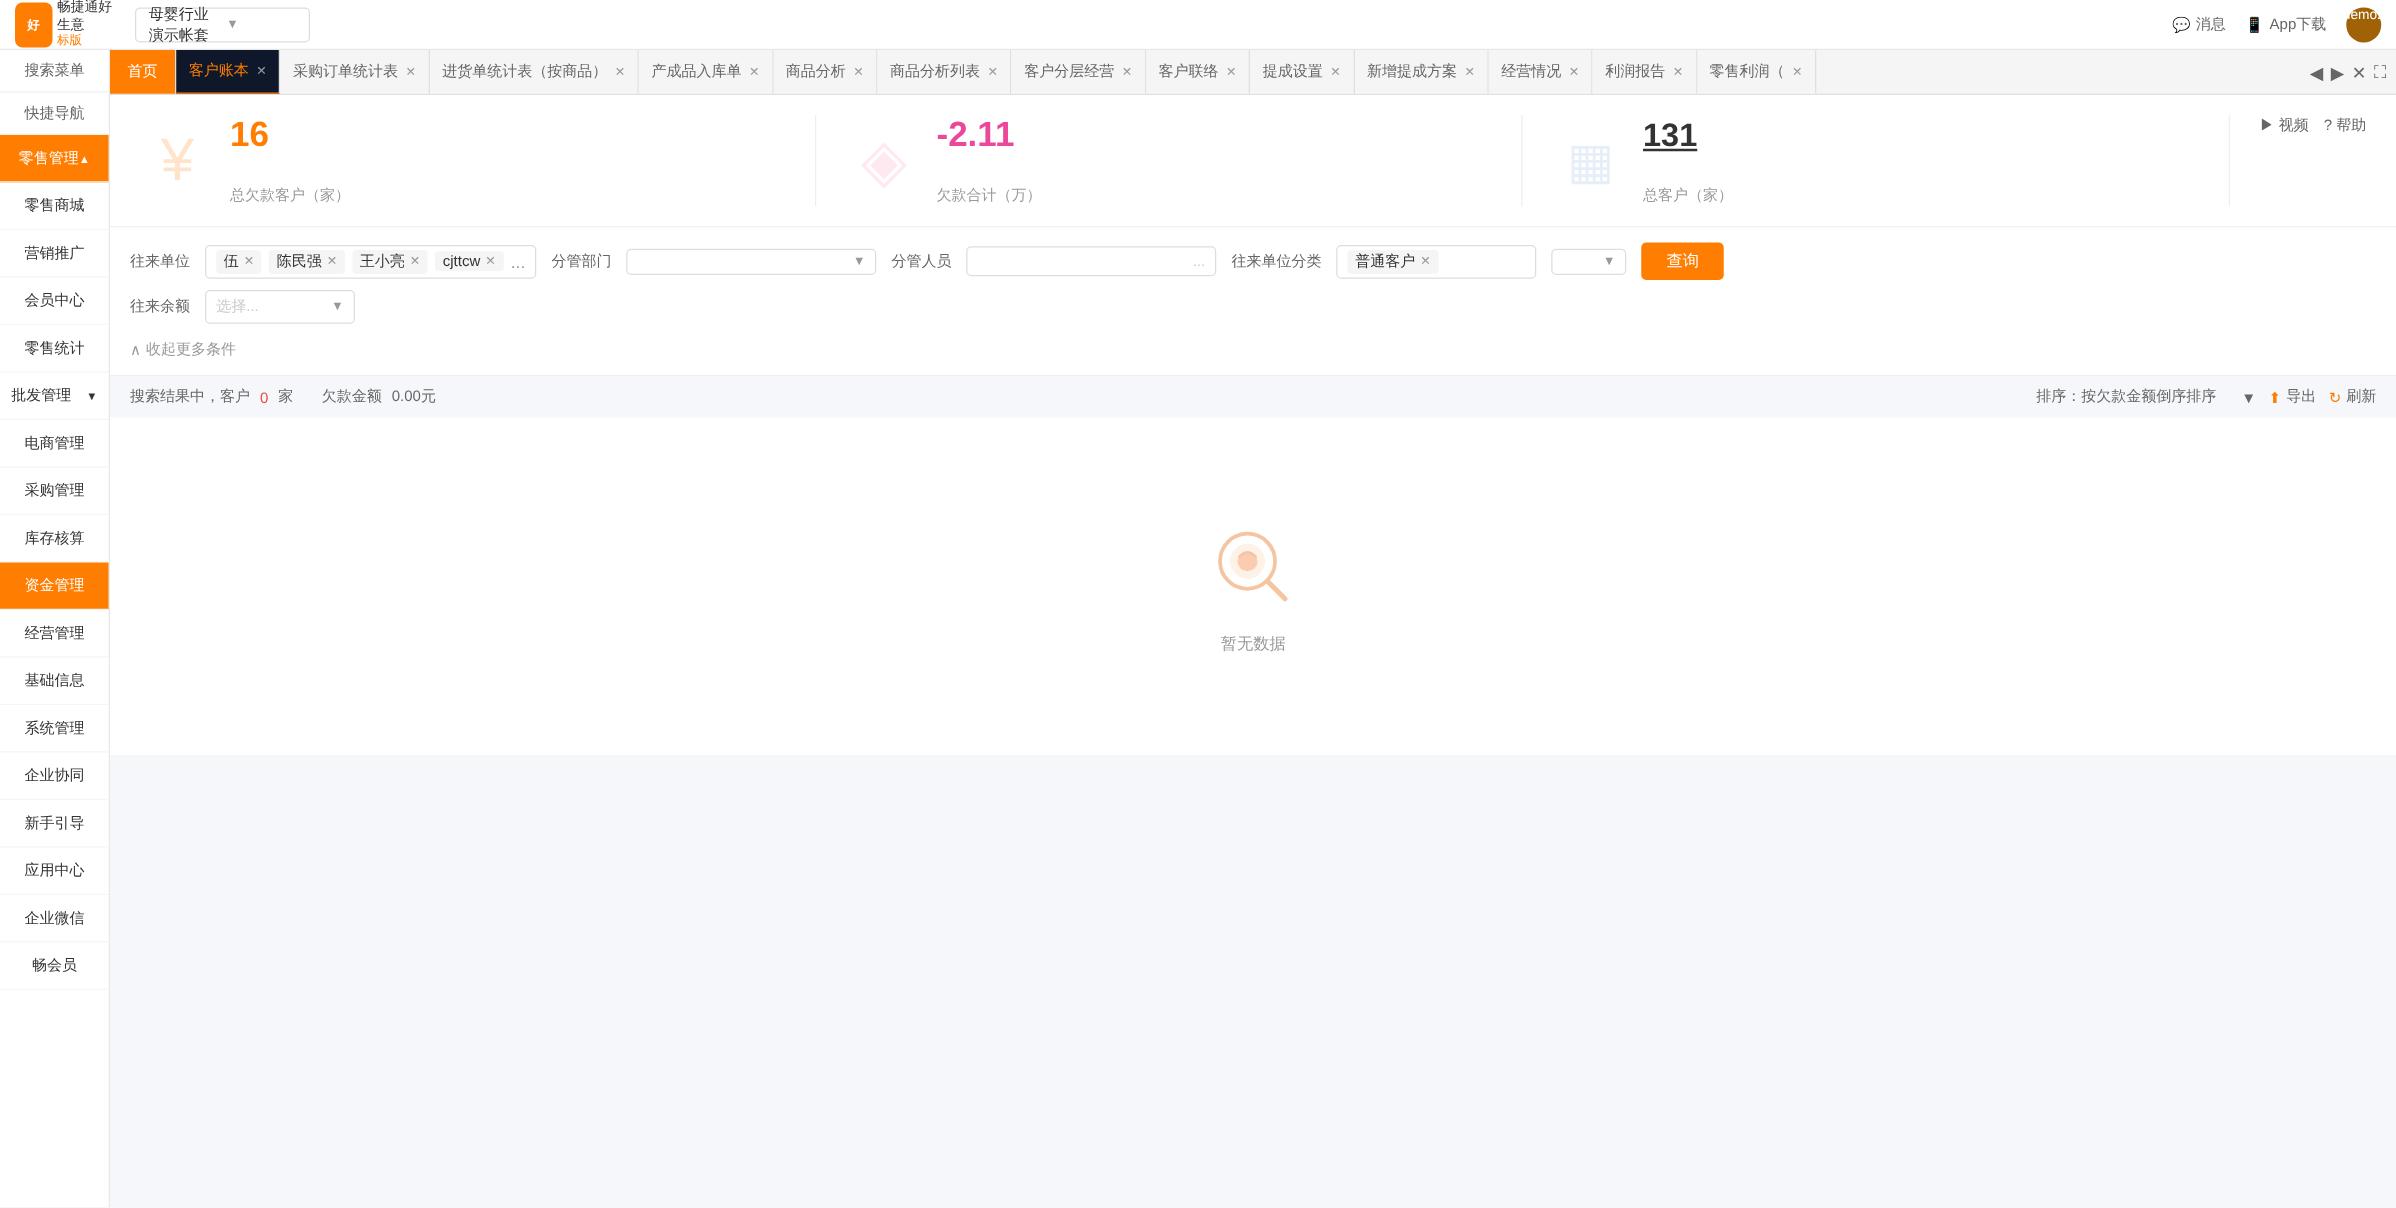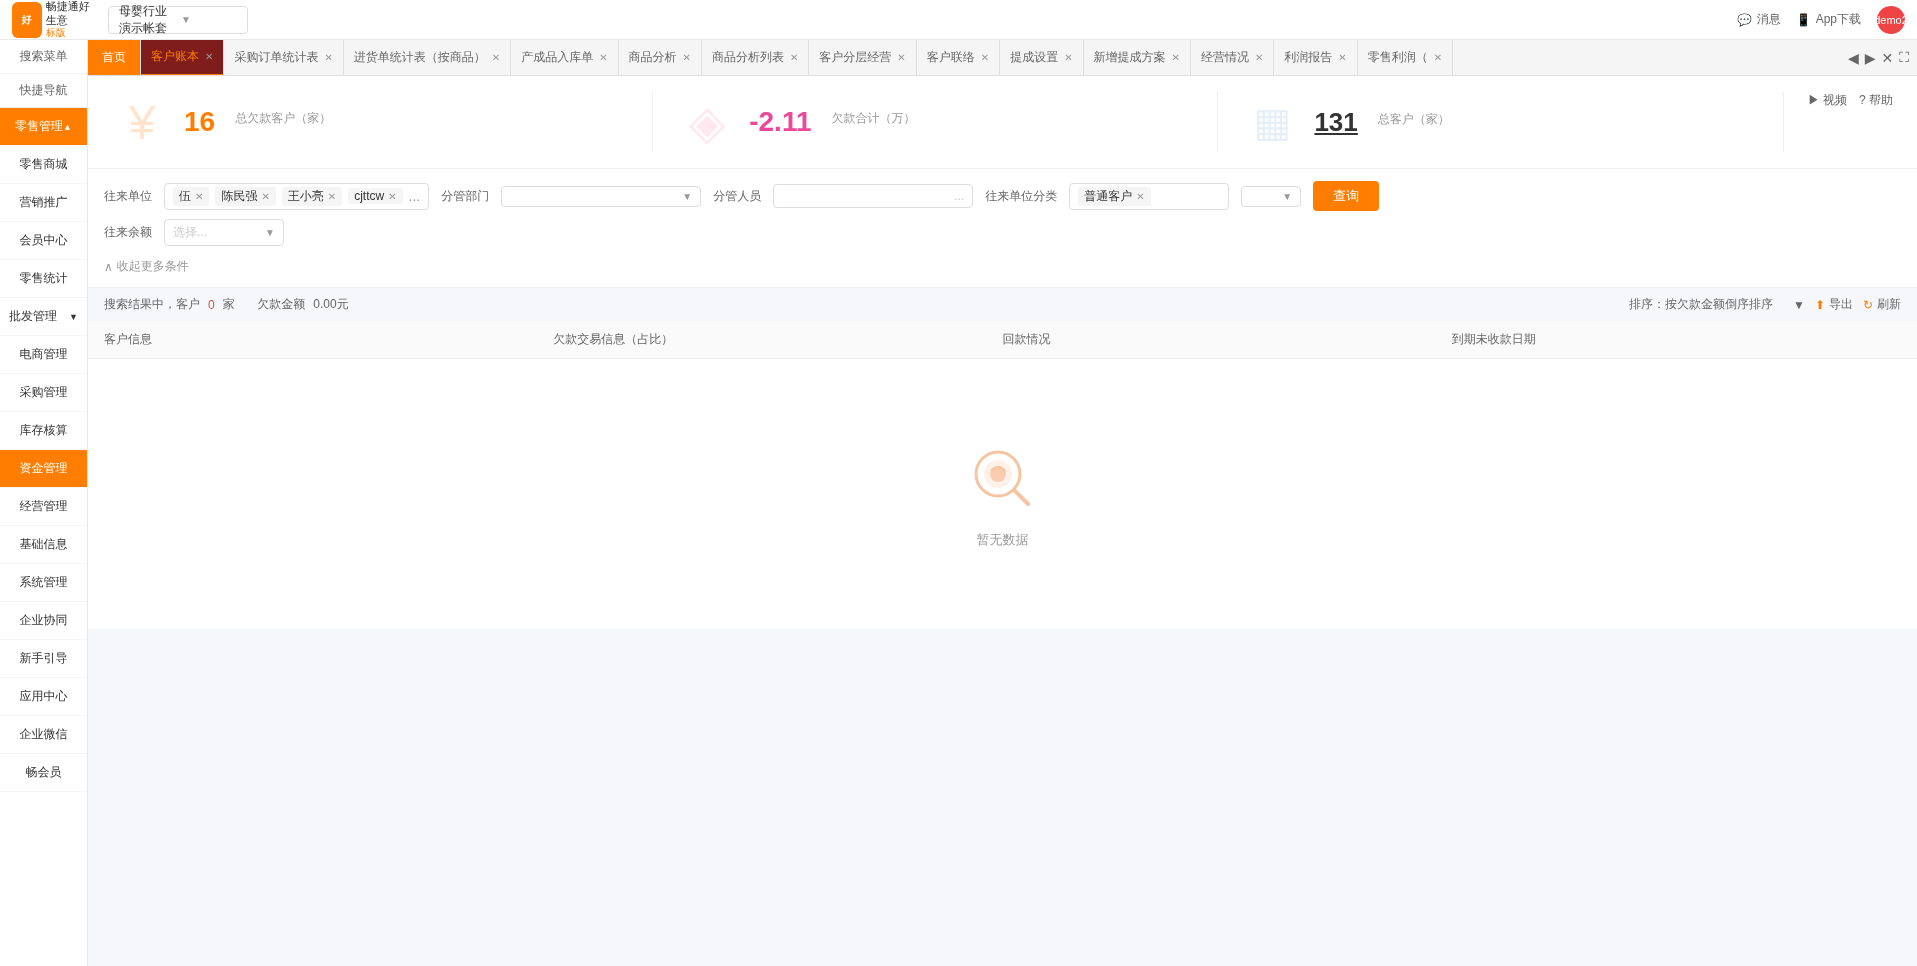--- a/index.html
+++ b/index.html
@@ -11,60 +11,60 @@
       border-bottom: 1px solid #e8e8e8; flex-shrink: 0;
     }
     .logo-area { display: flex; align-items: center; width: 88px; flex-shrink: 0; }
     .logo-icon { width: 36px; height: 36px; background: #ff7d00; border-radius: 6px; display: flex; align-items: center; justify-content: center; }
     .logo-icon span { color: #fff; font-size: 10px; font-weight: bold; }
     .logo-text { margin-left: 4px; font-size: 11px; color: #333; line-height: 1.2; }
     .company-selector { display: flex; align-items: center; padding: 0 10px; height: 28px; border: 1px solid #ddd; border-radius: 4px; font-size: 12px; color: #333; cursor: pointer; min-width: 140px; margin-left: 8px; }
     .company-selector span { flex: 1; }
     .top-bar-right { margin-left: auto; display: flex; align-items: center; gap: 16px; }
     .top-bar-btn { display: flex; align-items: center; gap: 4px; font-size: 12px; color: #666; cursor: pointer; }
-    .avatar { width: 28px; height: 28px; border-radius: 50%; background: #ef4444; display: flex; align-items: center; justify-content: center; color: #fff; font-size: 11px; }
+    .avatar { width: 28px; height: 28px; border-radius: 50%; background: #a16207; display: flex; justify-content: center; color: #fff; font-size: 11px; }
 
     
     .main-layout { display: flex; flex: 1; overflow: hidden; }
 
     
     .sidebar { width: 88px; background: #fff; display: flex; flex-direction: column; flex-shrink: 0; border-right: 1px solid #e8e8e8; overflow-y: auto; }
     .sidebar-search { padding: 8px 6px; font-size: 12px; color: #666; text-align: center; border-bottom: 1px solid #f0f0f0; cursor: pointer; }
     .sidebar-item { padding: 10px 4px; font-size: 12px; color: #333; text-align: center; cursor: pointer; transition: background 0.2s; border-bottom: 1px solid #f5f5f5; }
     .sidebar-item.active { background: #ff7d00; color: #fff; }
     .sidebar-item.has-arrow { display: flex; align-items: center; justify-content: center; gap: 12px; }
     .sidebar-nav { display: flex; flex-direction: column; }
     .sidebar-quick { padding: 8px 6px; font-size: 12px; color: #666; text-align: center; cursor: pointer; border-bottom: 1px solid #f0f0f0; }
 
     
     .content-area { flex: 1; display: flex; flex-direction: column; overflow: hidden; }
 
     
     .tab-bar { display: flex; align-items: center; background: #f5f5f5; border-bottom: 1px solid #e0e0e0; height: 36px; flex-shrink: 0; overflow: hidden; }
     .tab-item { display: flex; align-items: center; padding: 0 10px; height: 36px; font-size: 12px; color: #666; cursor: pointer; border-right: 1px solid #e0e0e0; white-space: nowrap; flex-shrink: 0; background: #f5f5f5; }
-    .tab-item.active { background: #7f1d1d; color: #ff7d00; border-bottom: 2px solid #ff7d00; }
+    .tab-item.active { background: #0f172a; color: #ff7d00; border-bottom: 2px solid #ff7d00; }
     .tab-item .close-btn { margin-left: 6px; color: #999; font-size: 10px; cursor: pointer; }
     .tab-home { background: #ff7d00; color: #fff; padding: 0 14px; }
     .tab-controls { margin-left: auto; display: flex; align-items: center; padding: 0 8px; gap: 6px; }
     .tab-ctrl-btn { font-size: 14px; color: #666; cursor: pointer; }
 
     
     .page-content { flex: 1; overflow-y: auto; background: #f5f7fa; padding: 0; }
 
     
     .stats-bar { display: flex; background: #fff; padding: 16px 24px; gap: 0; border-bottom: 1px solid #eee; }
     .stat-item { display: flex; align-items: center; flex: 1; padding-right: 24px; border-right: 1px solid #eee; margin-right: 24px; }
     .stat-item:last-child { border-right: none; }
     .stat-icon { width: 60px; height: 60px; opacity: 0.15; margin-right: 12px; display: flex; align-items: center; justify-content: center; font-size: 40px; }
     .stat-value { font-size: 28px; font-weight: bold; }
     .stat-value.red { color: #ec4899; }
     .stat-value.orange { color: #ff7d00; }
     .stat-value.dark { color: #333; font-size: 26px; text-decoration: underline; }
     .stat-label { font-size: 12px; color: #999; margin-top: 4px; text-align: right; }
-    .stat-text { display: flex; flex-direction: row; gap: 20px; }
+    .stat-text { display: flex; flex-direction: column; gap: 20px; }
     .video-help { margin-left: auto; display: flex; gap: 12px; align-items: flex-start; font-size: 12px; color: #666; }
     .video-help span { cursor: pointer; }
 
     
     .filter-area { background: #fff; padding: 12px 16px; border-bottom: 1px solid #eee; }
     .filter-row { display: flex; align-items: center; gap: 12px; margin-bottom: 8px; flex-wrap: wrap; }
     .filter-label { font-size: 12px; color: #666; white-space: nowrap; }
     .filter-tags { display: flex; align-items: center; gap: 6px; flex-wrap: wrap; border: 1px solid #ddd; border-radius: 4px; padding: 3px 8px; min-width: 200px; }
     .filter-tag { display: flex; align-items: center; background: #f5f5f5; border-radius: 3px; padding: 1px 6px; font-size: 12px; color: #333; gap: 4px; }
     .filter-tag .remove { color: #999; cursor: pointer; font-size: 10px; }
@@ -343,26 +343,20 @@
             <span>导出</span>
           </div>
           <div class="action-btn">
             <span class="icon">↻</span>
             <span>刷新</span>
           </div>
         </div>
       </div>
 
       <div class="data-table">
-        <div class="table-header">
-          <div class="col-customer">客户信息</div>
-          <div class="col-debt">欠款交易信息（占比）</div>
-          <div class="col-repay">回款情况</div>
-          <div class="col-date">到期未收款日期</div>
-        </div>
 
         <div class="empty-state">
           <div class="empty-icon">
             <svg width="80" height="80" viewBox="0 0 80 80" xmlns="http://www.w3.org/2000/svg">
               <circle cx="35" cy="35" r="22" fill="none" stroke="#f5c4a0" stroke-width="3"></circle>
               <circle cx="35" cy="35" r="14" fill="#fde8d8" opacity="0.6"></circle>
               <line x1="52" y1="52" x2="65" y2="65" stroke="#f5c4a0" stroke-width="4" stroke-linecap="round"></line>
               <circle cx="35" cy="35" r="8" fill="#f9a87a" opacity="0.5"></circle>
               <path d="M28 32 Q35 24 42 32" fill="none" stroke="#f5c4a0" stroke-width="2"></path>
             </svg>

